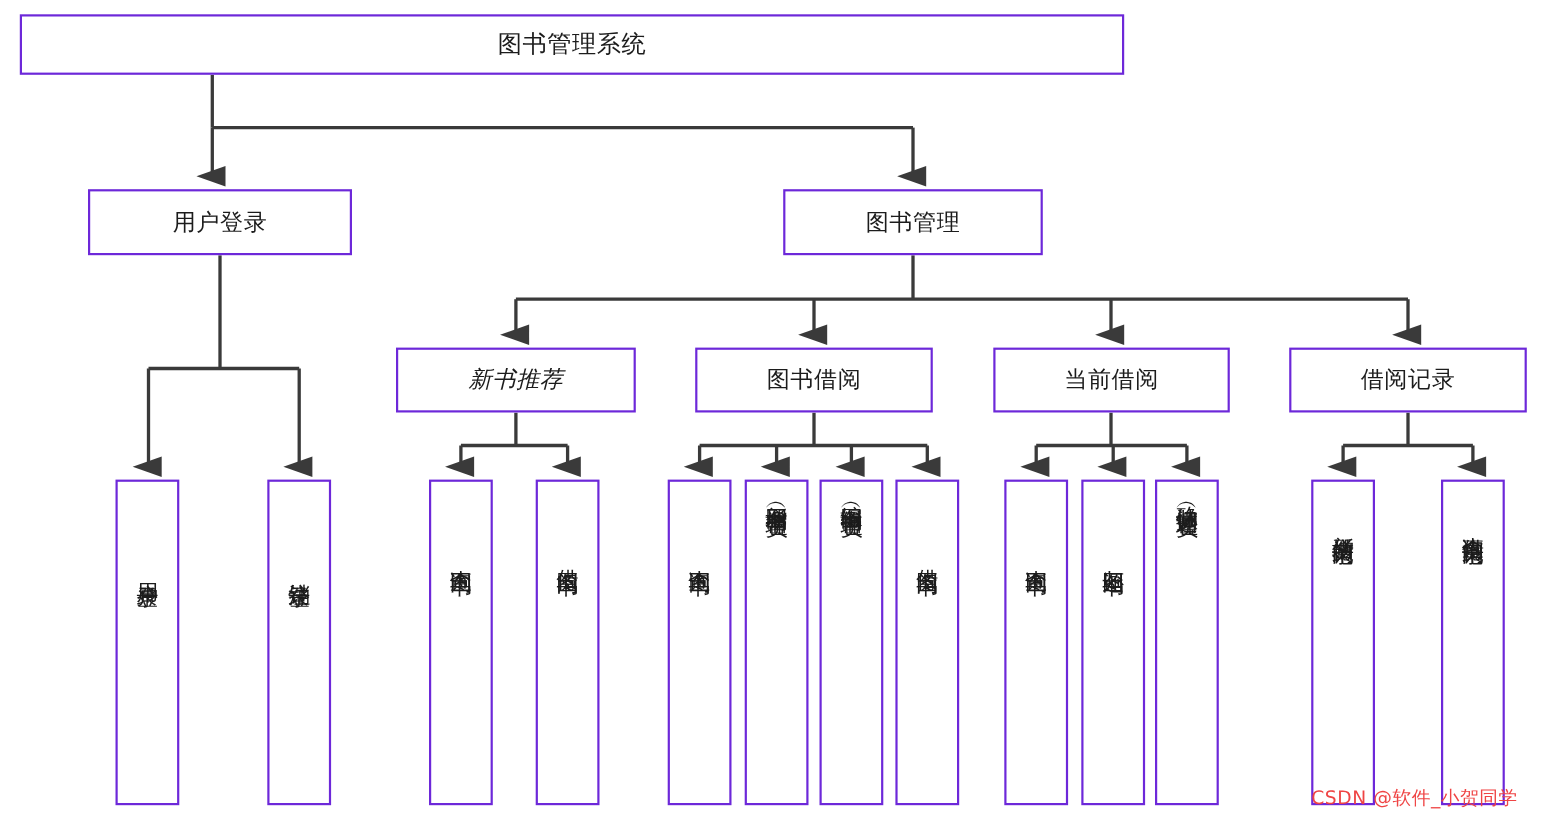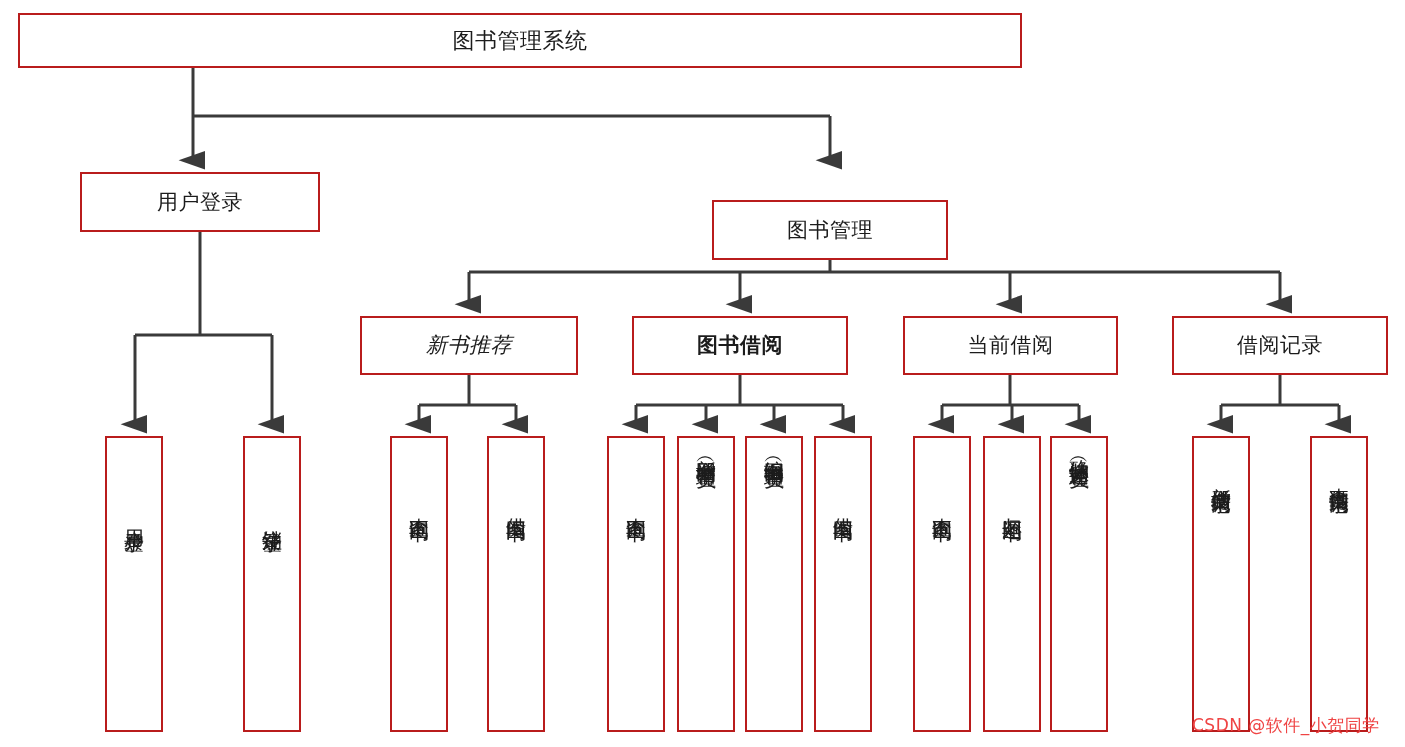--- a/index.html
+++ b/index.html
@@ -20,21 +20,21 @@
   svg.edges {
     position: absolute;
     left: 0;
     top: 0;
     width: 1405px;
     height: 747px;
   }
   .node {
     position: absolute;
     box-sizing: border-box;
-    border: 2px solid #b91c1c;
+    border: 2px solid #6d28d9;
     background: #ffffff;
     display: flex;
     align-items: center;
     justify-content: center;
     color: #1c1c1c;
   }
   .node .label {
     display: block;
     text-align: center;
     line-height: 1.08;
@@ -129,28 +129,28 @@
     </g>
   </svg>
 
   <div class="node horiz" id="node-root" style="left:18px; top:13px; width:1004px; height:55px;">
     <span class="label">图书管理系统</span>
   </div>
 
   <div class="node horiz" style="left:80px; top:172px; width:240px; height:60px;">
     <span class="label">用户登录</span>
   </div>
-  <div class="node horiz" style="left:712px; top:172px; width:236px; height:60px;margin-top:28px;">
+  <div class="node horiz" style="left:712px; top:172px; width:236px; height:60px;">
     <span class="label">图书管理</span>
   </div>
 
   <div class="node horiz" style="left:360px; top:316px; width:218px; height:59px;font-style:italic;">
     <span class="label">新书推荐</span>
   </div>
-  <div class="node horiz" style="left:632px; top:316px; width:216px; height:59px;font-weight:bold;">
+  <div class="node horiz" style="left:632px; top:316px; width:216px; height:59px;">
     <span class="label">图书借阅</span>
   </div>
   <div class="node horiz" style="left:1172px; top:316px; width:216px; height:59px;">
     <span class="label">借阅记录</span>
   </div>
   <div class="node horiz" style="left:903px; top:316px; width:215px; height:59px;">
     <span class="label">当前借阅</span>
   </div>
 
   <div class="node vert" style="left:105px; top:436px; width:58px; height:296px; padding-top:76px;">

